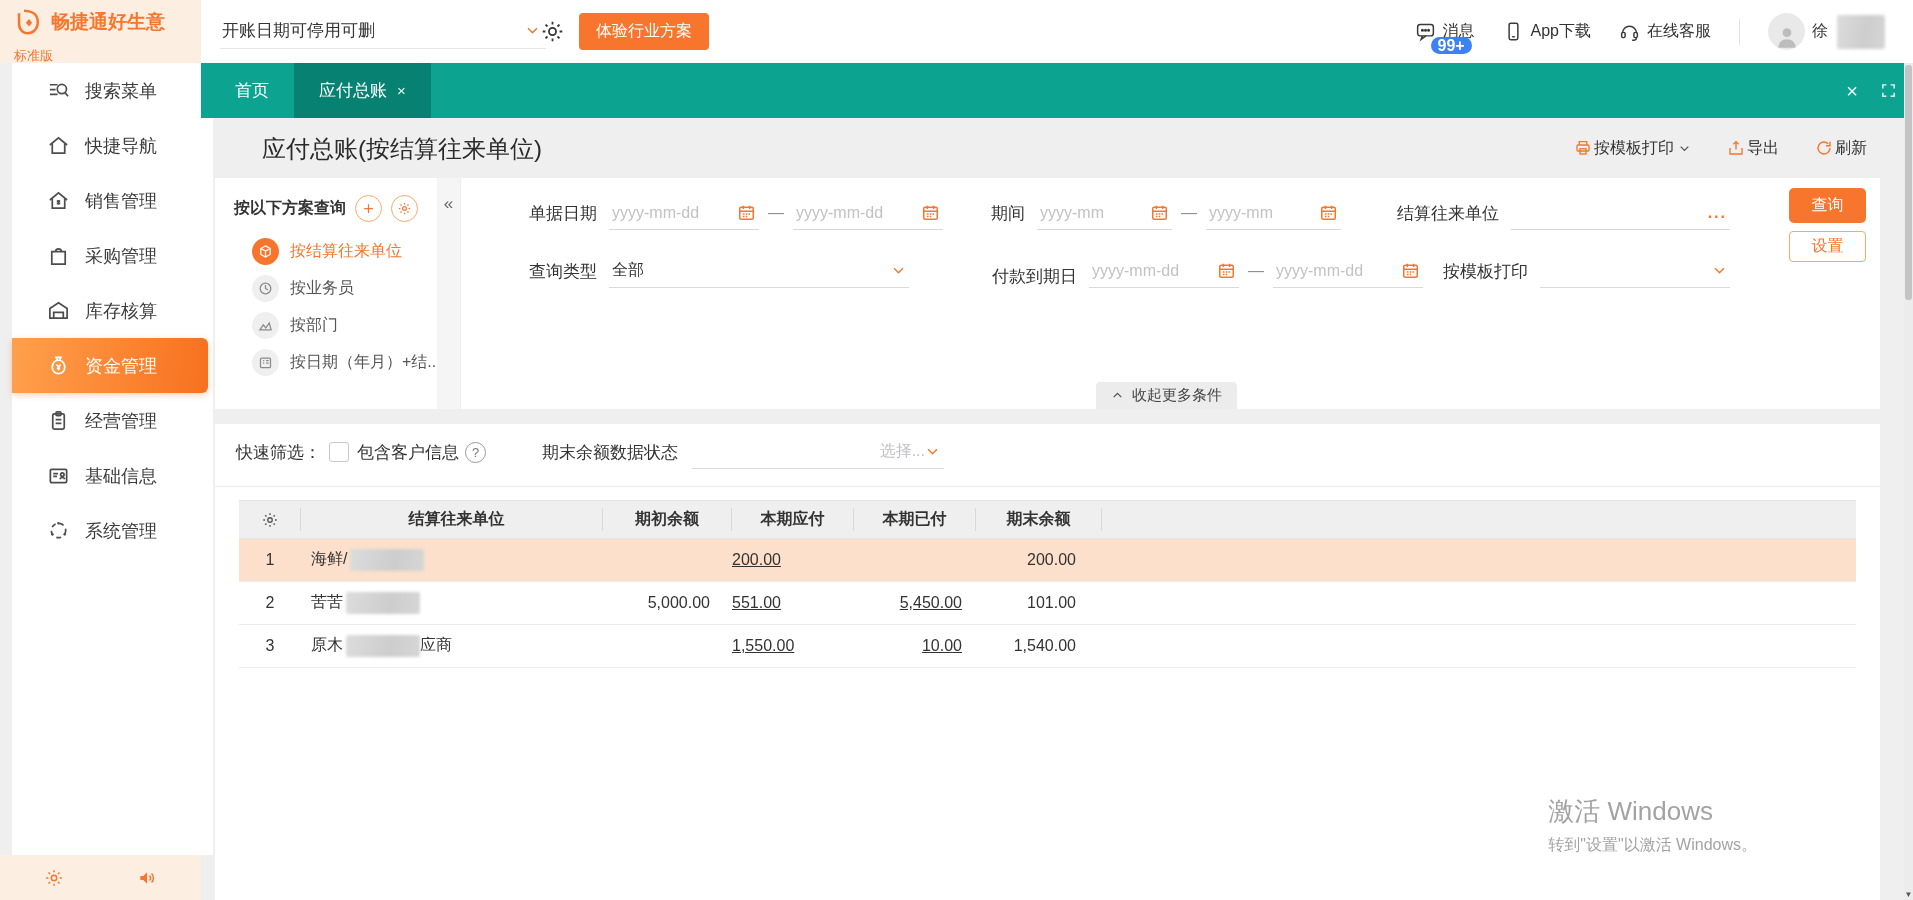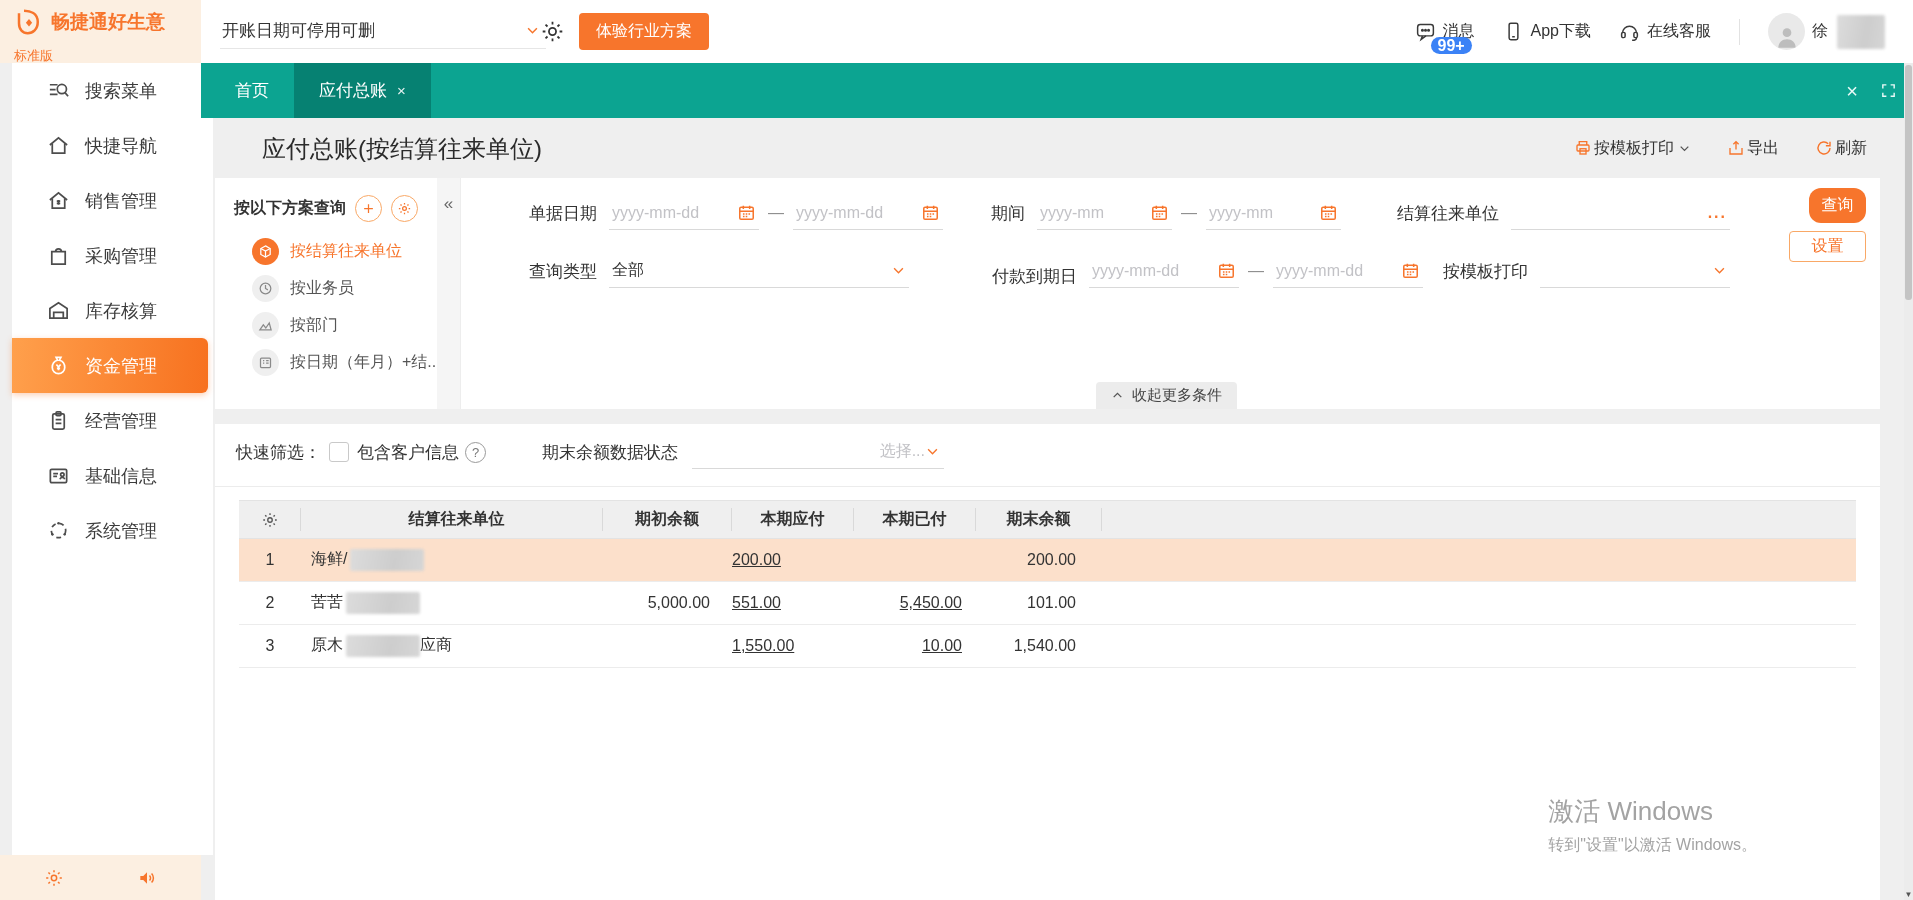--- a/index.html
+++ b/index.html
@@ -88,22 +88,22 @@
            box-sizing:border-box;padding:0 3px;cursor:text;}
   .f-field .cal{width:19px;height:19px;color:#f7752c;flex:none;cursor:pointer;}
   .ph{color:#c2c2c6;font-size:16px;}
   .val{color:#333;font-size:16px;}
   .dash{width:34px;text-align:center;color:#8d8d8d;font-size:16px;flex:none;}
   .gap12{width:12px;flex:none;}.gap48{width:48px;flex:none;}.gap56{width:56px;flex:none;}.gap20{width:20px;flex:none;}
   .fw150{width:150px;flex:none;}.fw135{width:135px;flex:none;}.fw300{width:300px;flex:none;}
   .fgrow{flex:1;}
   .chev-dn{width:15px;height:15px;color:#f7752c;flex:none;cursor:pointer;}
   .more-dots{color:#f7752c;font-weight:bold;letter-spacing:2px;font-size:16px;cursor:pointer;}
-  .btn-search{position:absolute;right:14px;top:10px;width:57px;height:35px;background:#f7752c;color:#fff;border:none;
-              border-radius:12px;font-size:16px;cursor:pointer;}
+  .btn-search{position:absolute;right:14px;top:10px;width:77px;height:35px;background:#f7752c;color:#fff;border:none;
+              border-radius:5px;font-size:16px;cursor:pointer;}
   .btn-settings{position:absolute;right:14px;top:53px;width:77px;height:31px;background:#fff;color:#f7752c;
                 border:1px solid #f9a866;border-radius:4px;font-size:16px;cursor:pointer;box-sizing:border-box;}
   .collapse-tab{position:absolute;left:881px;bottom:0;height:27px;padding:0 15px;background:#ececec;border-radius:4px 4px 0 0;
                 display:flex;align-items:center;gap:8px;font-size:15px;color:#444;cursor:pointer;}
   .collapse-tab svg{width:13px;height:13px;color:#555;}
 
   
   .quick-panel{position:absolute;left:14px;top:361px;width:1665px;height:494px;background:#fff;}
   .quick-row{position:absolute;left:21px;top:10px;height:36px;display:flex;align-items:center;font-size:17px;color:#333;}
   .chk{width:18px;height:18px;border:1px solid #c9c9c9;border-radius:3px;background:#fff;margin:0 8px 0 8px;cursor:pointer;flex:none;}

